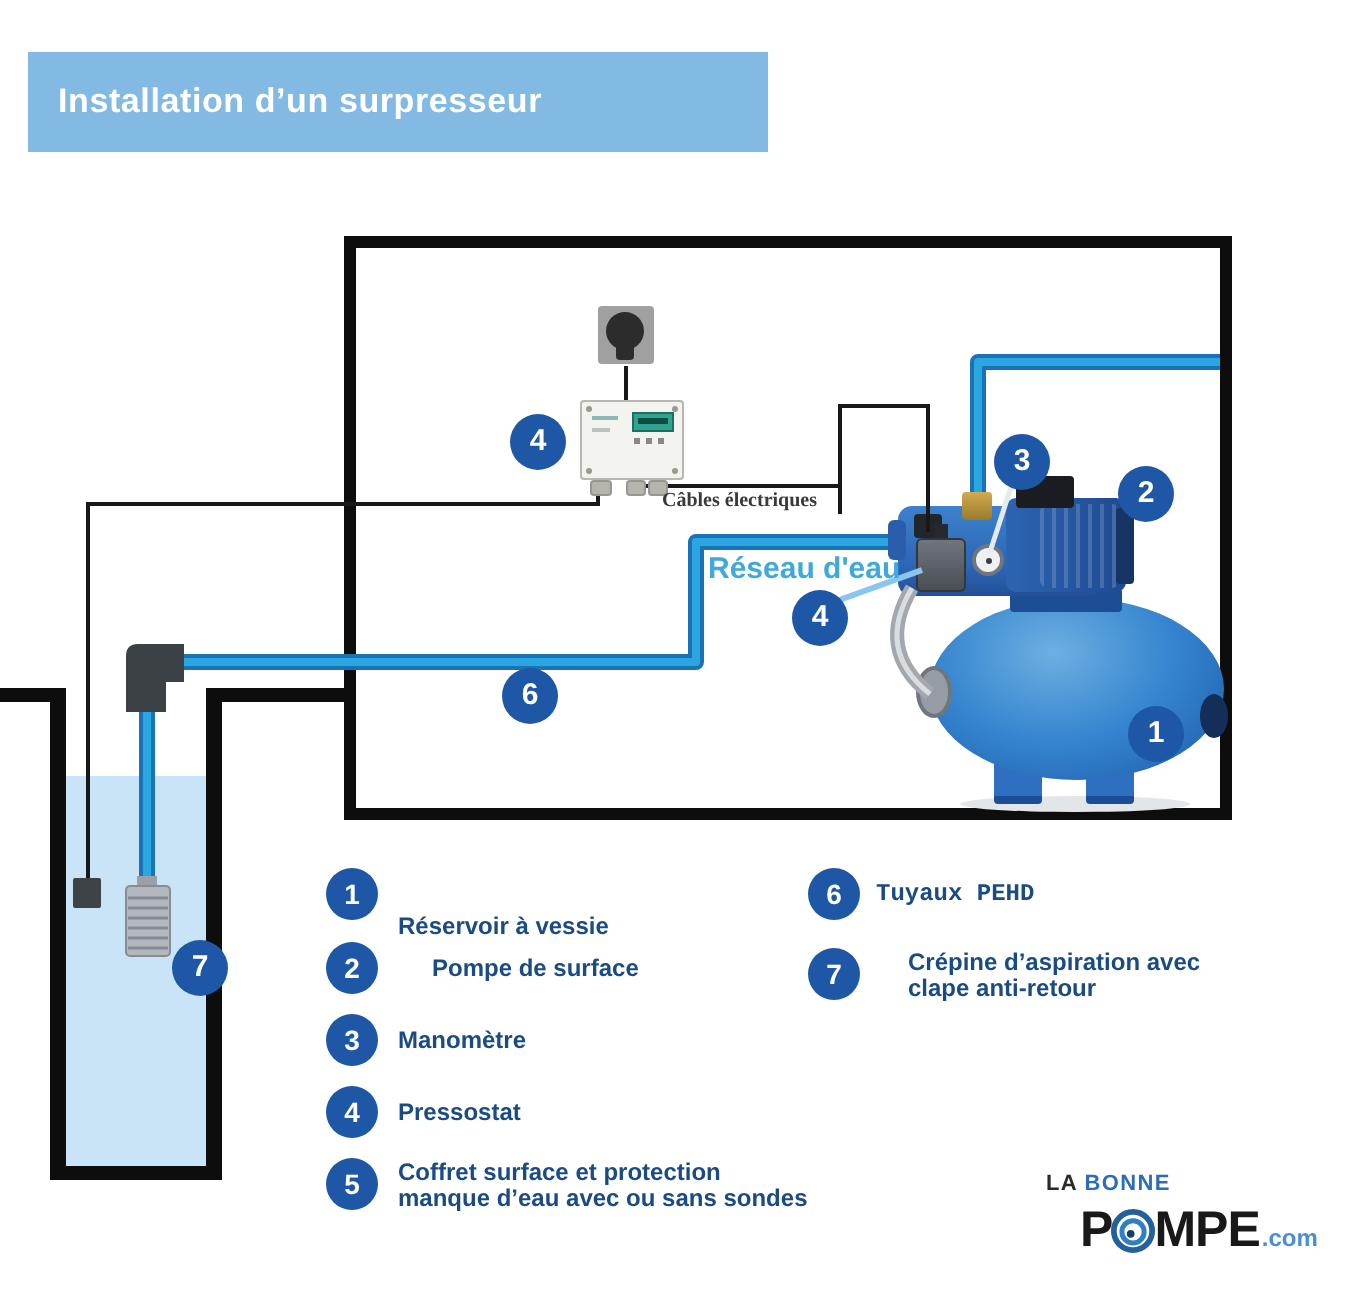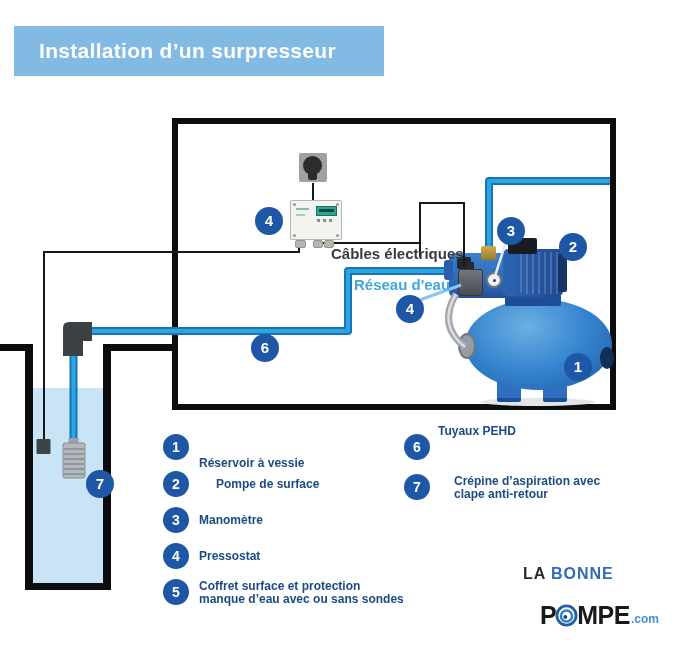--- a/index.html
+++ b/index.html
@@ -8,21 +8,21 @@
     font-family:"Liberation Sans",sans-serif;
   }
   .abs{position:absolute;}
 
   
   #title-bar{
     left:14px;top:26px;width:370px;height:50px;background:#83bae3;
     display:flex;align-items:center;padding-left:15px;box-sizing:border-box;
   }
   #title-bar h1{
-    margin:10px;font-size:21px;font-weight:bold;color:#ffffff;letter-spacing:.3px;
+    margin:0;font-size:17px;font-weight:bold;color:#ffffff;letter-spacing:.3px;
   }
 
   
   #house-box{left:172px;top:118px;width:444px;height:292px;border:6px solid #0d0d0d;box-sizing:border-box;background:transparent;}
 
   svg.layer{left:0;top:0;width:678px;height:650px;pointer-events:none;}
 
   
   #outlet{left:299px;top:153px;width:28px;height:29px;background:#a0a0a0;border-radius:2px;}
   #outlet .plug{position:absolute;left:4px;top:3px;width:19px;height:19px;border-radius:50%;background:#2c2c2c;}
@@ -59,34 +59,34 @@
     background:linear-gradient(180deg,#70767d,#494e54);}
   #gauge{left:486px;top:272px;width:16px;height:16px;border-radius:50%;background:#eef0f2;border:2px solid #6f767d;box-sizing:border-box;}
   #gauge i{position:absolute;left:5px;top:5px;width:3px;height:3px;border-radius:50%;background:#374049;}
 
   
   .marker{
     width:28px;height:28px;border-radius:50%;background:#1e57a6;color:#fff;
     font-size:15px;font-weight:bold;text-align:center;line-height:28px;
   }
   
-  #label-cables{left:331px;top:245px;font-size:15px;font-weight:bold;color:#3a3a3a;}
+  #label-cables{left:331px;top:245px;font-size:10px;font-weight:bold;color:#3a3a3a;font-family:Liberation Serif, serif;}
   #label-reseau{left:354px;top:276px;font-size:15px;font-weight:bold;color:#41a8dc;}
 
   
   .legend-circle{
     width:26px;height:26px;border-radius:50%;background:#1e57a6;color:#fff;
     font-size:14px;font-weight:bold;text-align:center;line-height:26px;
   }
   .legend-label{
     font-size:12px;font-weight:bold;color:#1b4b84;line-height:13px;white-space:pre-line;
   }
 
   
-  #logo-top{left:523px;top:565px;font-size:16px;font-weight:bold;letter-spacing:.06em;color:#2a2a2a;}
+  #logo-top{left:523px;top:586px;font-size:11px;font-weight:bold;letter-spacing:.06em;color:#2a2a2a;}
   #logo-top .blue{color:#2d6cb9;}
   #logo-main{left:540px;top:602px;display:flex;align-items:flex-end;}
   #logo-main .big{font-size:25px;font-weight:bold;color:#191919;letter-spacing:-0.5px;line-height:26px;}
   #logo-main .swirl{width:23px;height:23px;margin:0 -1px 1px -1px;}
   #logo-main .tld{font-size:12px;font-weight:bold;color:#4a8fd6;margin:0 0 2px 1px;}
 </style>
 </head>
 <body>
 
 <div id="stage">
@@ -210,21 +210,21 @@
     <div class="abs legend-label" style="left:199px;top:514px;">Manomètre</div>
 
     <div class="abs legend-circle" style="left:163px;top:543px;">4</div>
     <div class="abs legend-label" style="left:199px;top:550px;">Pressostat</div>
 
     <div class="abs legend-circle" style="left:163px;top:579px;">5</div>
     <div class="abs legend-label" style="left:199px;top:580px;">Coffret surface et protection
 manque d’eau avec ou sans sondes</div>
 
     <div class="abs legend-circle" style="left:404px;top:434px;">6</div>
-    <div class="abs legend-label" style="left:438px;top:425px;">Tuyaux PEHD</div>
+    <div class="abs legend-label" style="left:438px;top:441px;font-family:Liberation Mono, monospace;">Tuyaux PEHD</div>
 
     <div class="abs legend-circle" style="left:404px;top:474px;">7</div>
     <div class="abs legend-label" style="left:454px;top:475px;">Crépine d’aspiration avec
 clape anti-retour</div>
   </div>
 
   <div>
     <div class="abs" id="logo-top">
       <span>LA</span>
       <span class="blue">BONNE</span>

